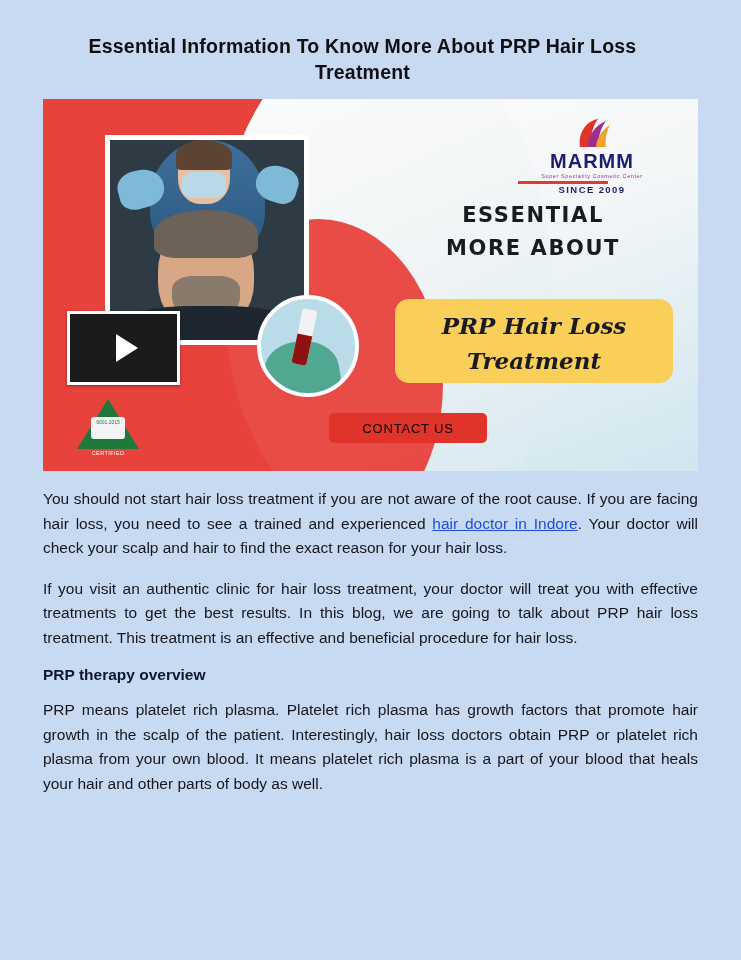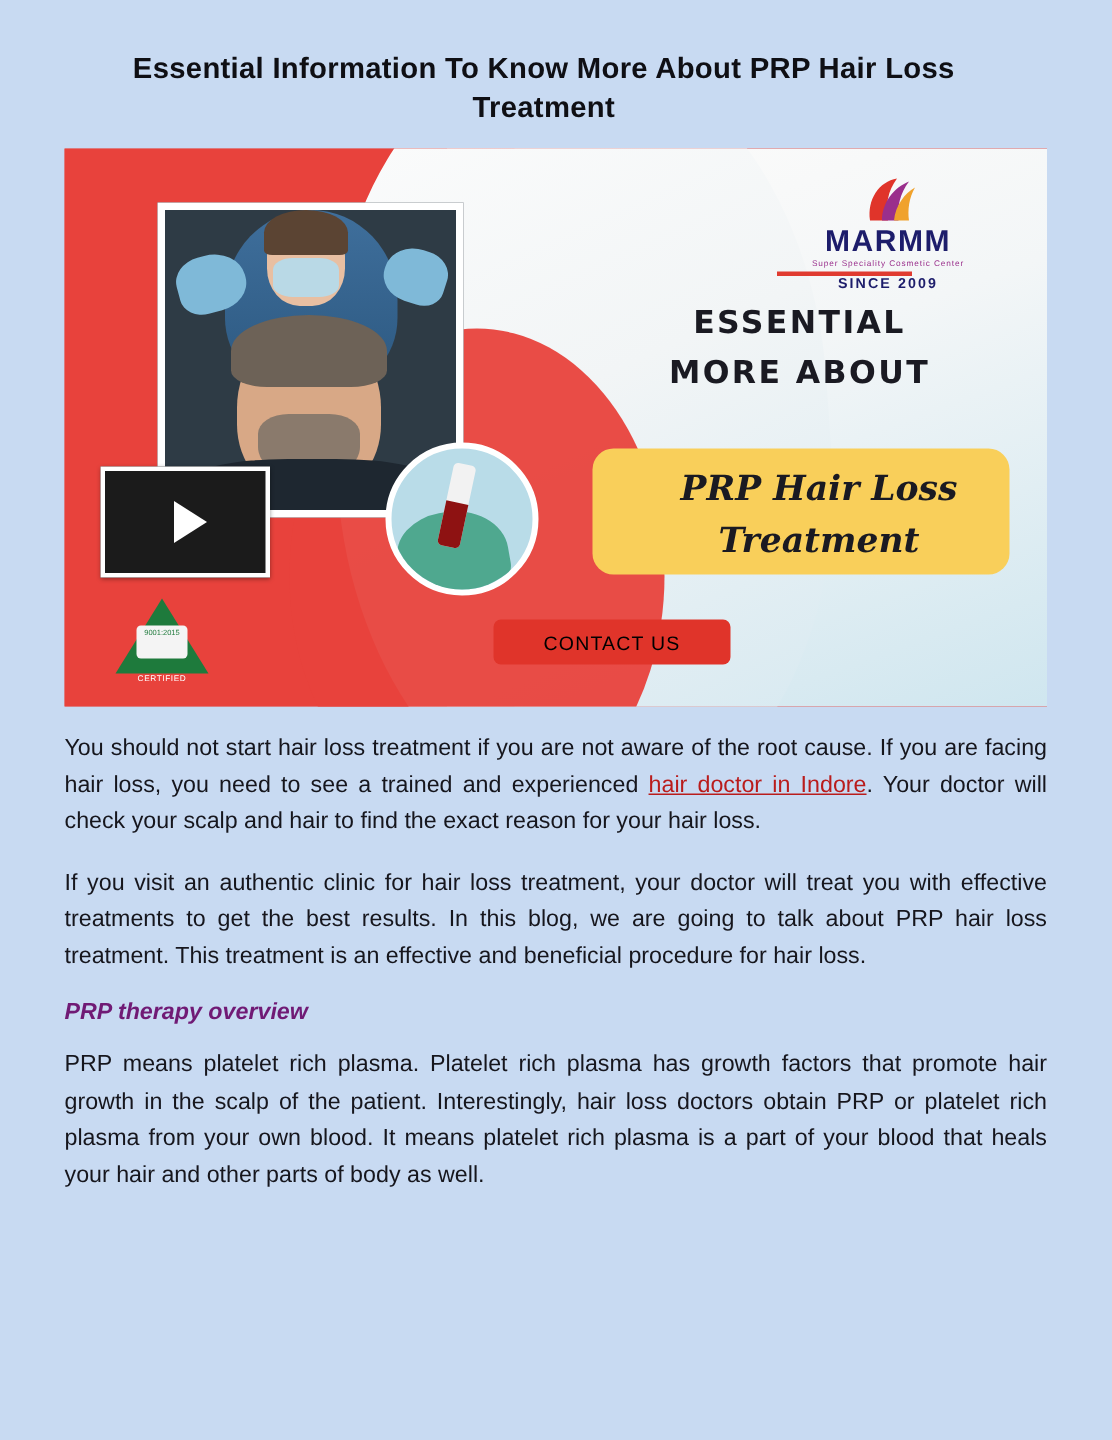--- a/index.html
+++ b/index.html
@@ -299,21 +299,21 @@
 
   .prp-badge {
     position: absolute;
     left: 352px; top: 200px;
     width: 278px; height: 84px;
     background: #f9cf5a;
     border-radius: 14px;
   }
   .prp-badge-text {
     position: absolute;
-    left: 12px; top: 10px;
+    left: 0; top: 10px;
     width: 100%;
     text-align: center;
     font-family: "DejaVu Serif", serif;
     font-style: italic;
     font-weight: bold;
     font-size: 23px;
     color: #1a1a22;
     line-height: 1.5;
   }
 
@@ -354,29 +354,28 @@
     margin: 16px auto 0 auto;
   }
   .para {
     font-size: 15.5px;
     line-height: 1.58;
     color: #16161d;
     text-align: justify;
     margin: 0 0 16px 0;
   }
   .para a {
-    color: #b91c1c;
+    color: #1d4ed8;
     text-decoration: underline;
   }
   .subhead {
     font-size: 15.5px;
     font-weight: bold;
-    color: #701a75;
+    color: #0f172a;
     margin: 0 0 14px 0;
-    font-style: italic;
   }
 </style>
 </head>
 <body>
 
 <div class="page">
 
   <h1 class="doc-title">Essential Information  To Know More About PRP Hair Loss Treatment</h1>
 
   <div class="banner">

